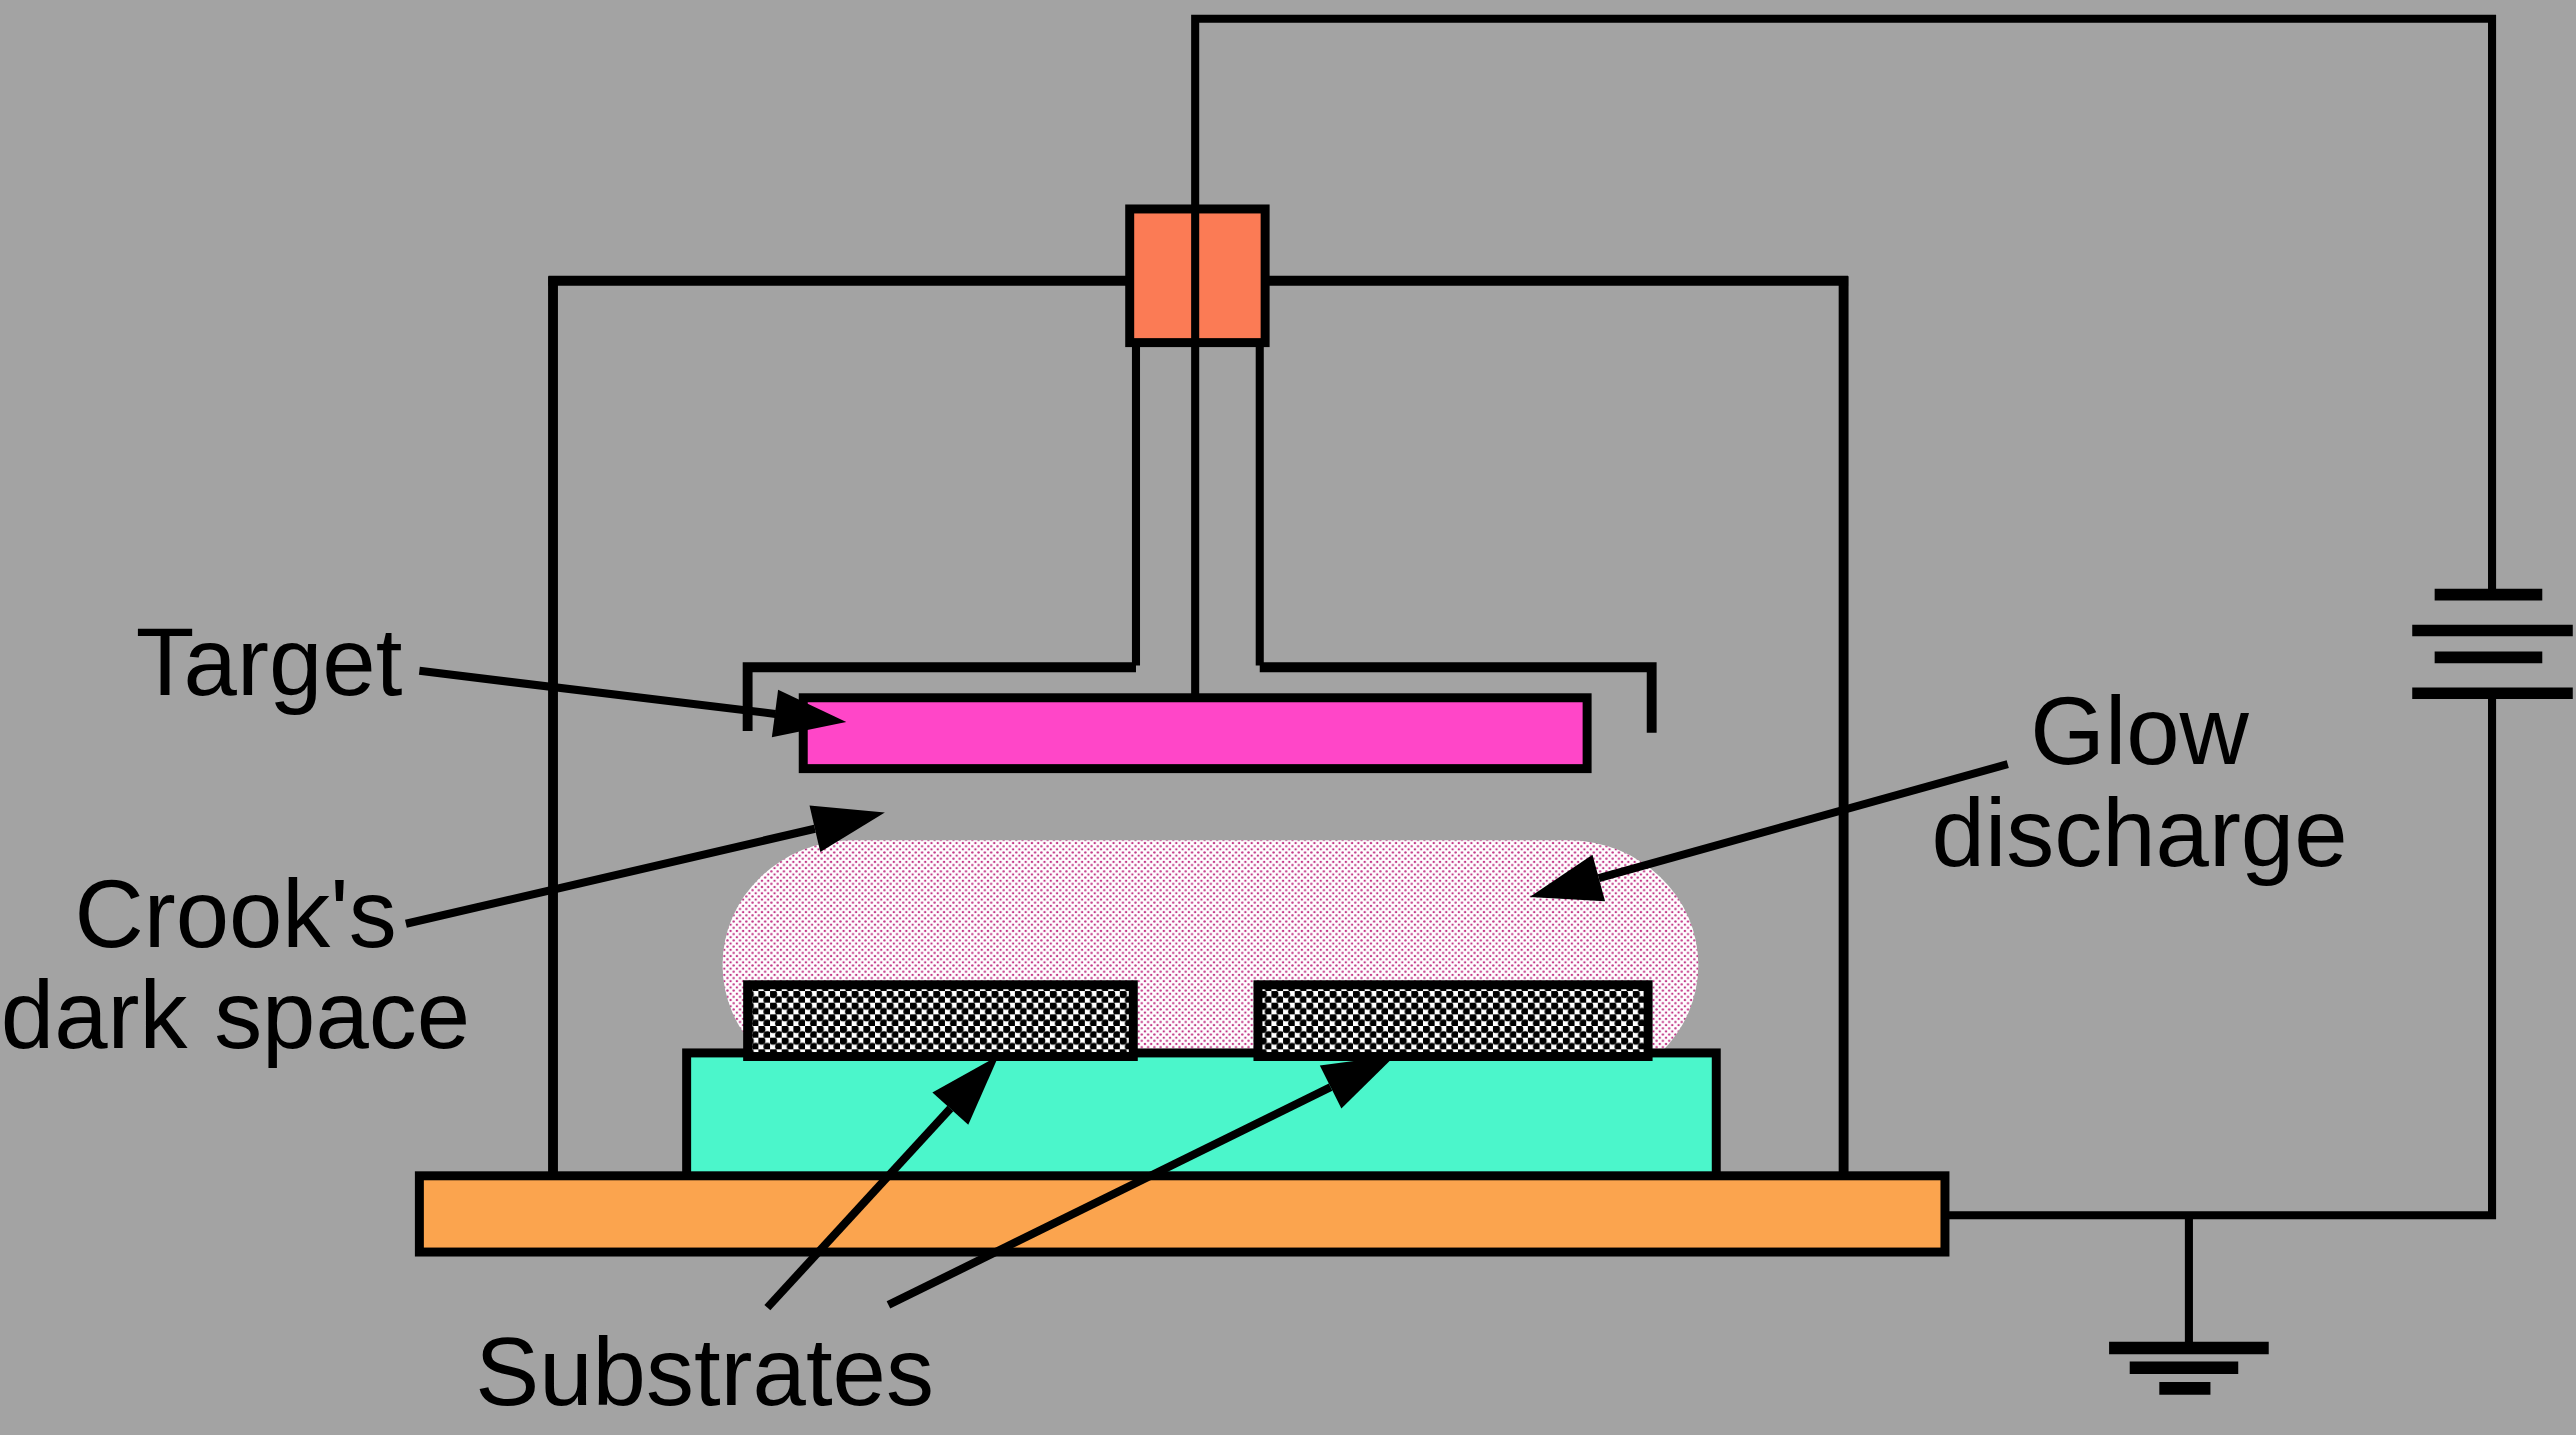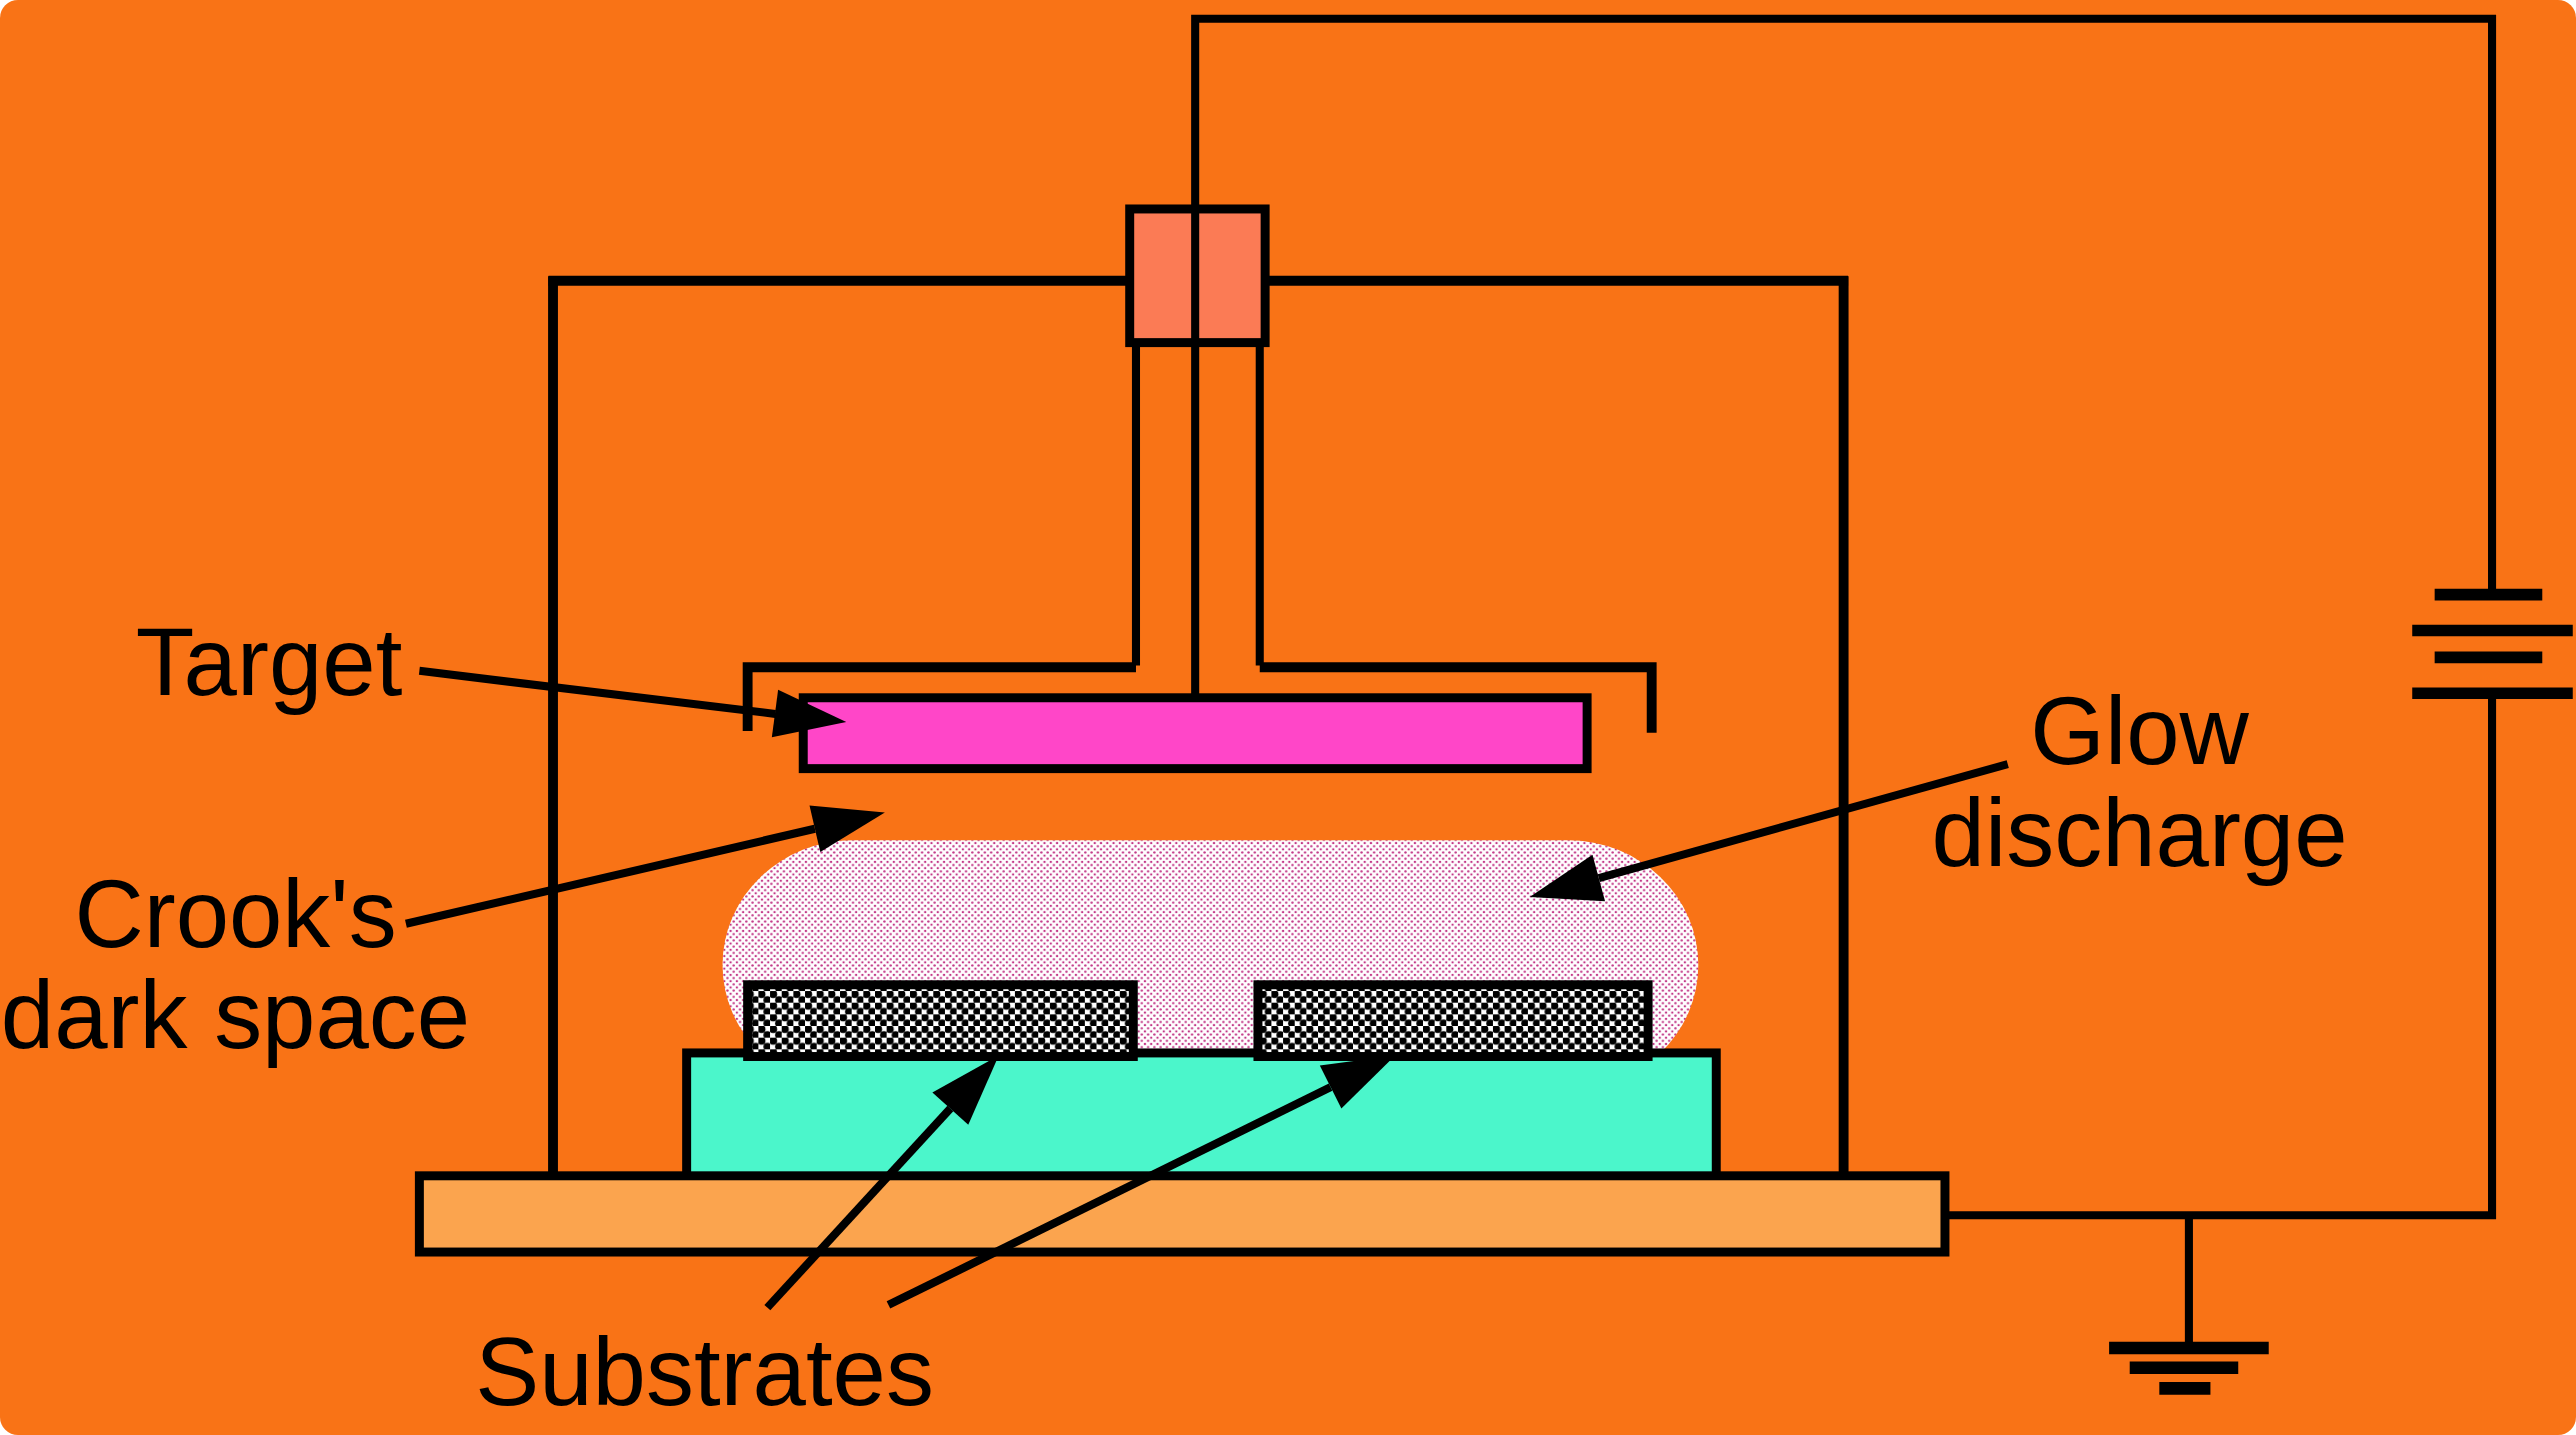--- a/index.html
+++ b/index.html
@@ -1,16 +1,16 @@
 <!DOCTYPE html>
 <html style="font-size:14.4px"><head>
 <meta charset="utf-8">
 <style>
   html,body{margin:0;padding:0;background:#fff;width:100%;height:100%;}
-  .stage{width:100vw;height:100vh;display:flex;align-items:flex-start;justify-content:center;background:#f97316;border-radius:18px;}
+  .stage{width:100vw;height:100vh;display:flex;align-items:flex-start;justify-content:center;background:#a3a3a3;}
   svg{display:block;width:100%;height:100%;}
   .ln{stroke:#000;fill:none;}
   .lbl{font-family:"Liberation Sans","DejaVu Sans",sans-serif;font-size:107px;fill:#000;}
   .head{fill:#000;stroke:none;}
 </style>
 </head>
 <body>
 
 <div class="stage">
 <svg viewBox="0 0 2871 1600" preserveAspectRatio="xMidYMid meet">

